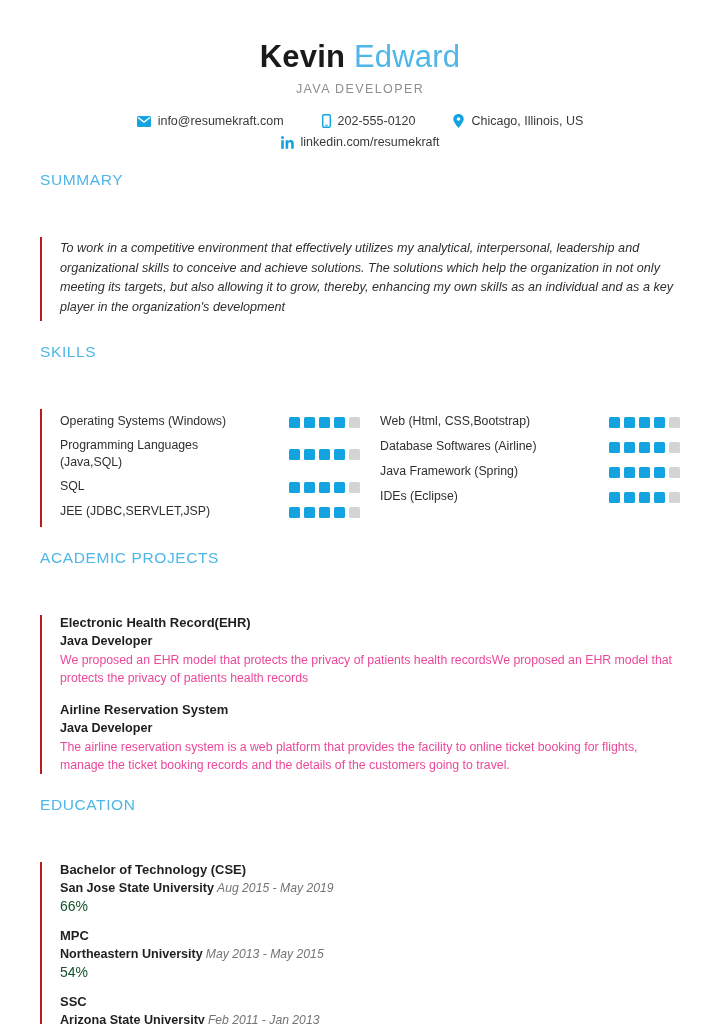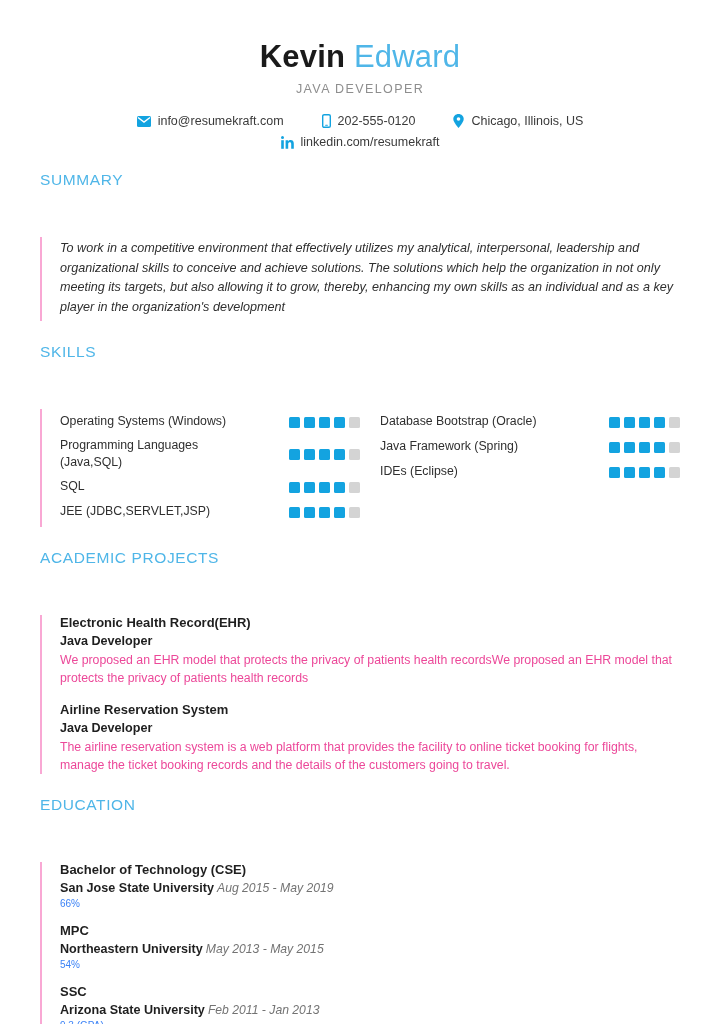--- a/index.html
+++ b/index.html
@@ -37,21 +37,21 @@
   .contact-item .ic { display: inline-flex; align-items: center; margin-right: 7px; }
   .contact-item .ic svg { display: block; }
 
   
   .section { margin-top: 22px; }
   .section-title {
     color: #4fb6e8; font-size: 15.5px; letter-spacing: .6px;
     font-weight: normal; text-transform: uppercase; margin-bottom: 9px;
   }
   .section-body {
-    border-left: 2px solid #f9a8d4;
+    border-left: 2px solid #b91c1c;
     padding-left: 18px;
     margin-top: 48px;
   }
 
   
   .summary-text {
     font-style: italic; font-size: 12.6px; line-height: 19.5px; color: #2f2f2f;
     margin: 0; padding: 2px 0 4px 0;
   }
 
@@ -76,21 +76,21 @@
   .entry-role { font-size: 12.6px; font-weight: bold; color: #1f1f1f; margin-bottom: 3px; }
   .entry-desc { font-size: 12.3px; line-height: 18px; color: #ec4899; margin: 0; }
 
   
   .edu-entry { margin-bottom: 14px; }
   .edu-entry:last-child { margin-bottom: 0; }
   .edu-degree { font-size: 13px; font-weight: bold; color: #1f1f1f; margin-bottom: 4px; }
   .edu-line { display: flex; align-items: baseline; gap: 3px; margin-bottom: 3px; }
   .edu-school { font-size: 12.6px; font-weight: bold; color: #1f1f1f; }
   .edu-dates { font-size: 12.2px; font-style: italic; color: #737373; }
-  .edu-score { font-size: 10px; color: #3b82f6; }
+  .edu-score { font-size: 14px; color: #14532d; }
 
   
   .course-item { font-size: 13px; font-weight: bold; color: #1f1f1f; }
 </style>
 </head>
 <body>
 
 <div class="page">
 
   <div class="header">
@@ -196,21 +196,31 @@
                 <span class="dot on"></span>
                 <span class="dot on"></span>
                 <span class="dot on"></span>
                 <span class="dot on"></span>
                 <span class="dot"></span>
               </div>
             </div>
           </div>
         <div id="skills-right">
             <div class="skill-row">
-              <div class="skill-name">Database Bootstrap (Oracle)</div>
+              <div class="skill-name">Web (Html, CSS,Bootstrap)</div>
+              <div class="dots">
+                <span class="dot on"></span>
+                <span class="dot on"></span>
+                <span class="dot on"></span>
+                <span class="dot on"></span>
+                <span class="dot"></span>
+              </div>
+            </div>
+            <div class="skill-row">
+              <div class="skill-name">Database Softwares (Airline)</div>
               <div class="dots">
                 <span class="dot on"></span>
                 <span class="dot on"></span>
                 <span class="dot on"></span>
                 <span class="dot on"></span>
                 <span class="dot"></span>
               </div>
             </div>
             <div class="skill-row">
               <div class="skill-name">Java Framework (Spring)</div>

